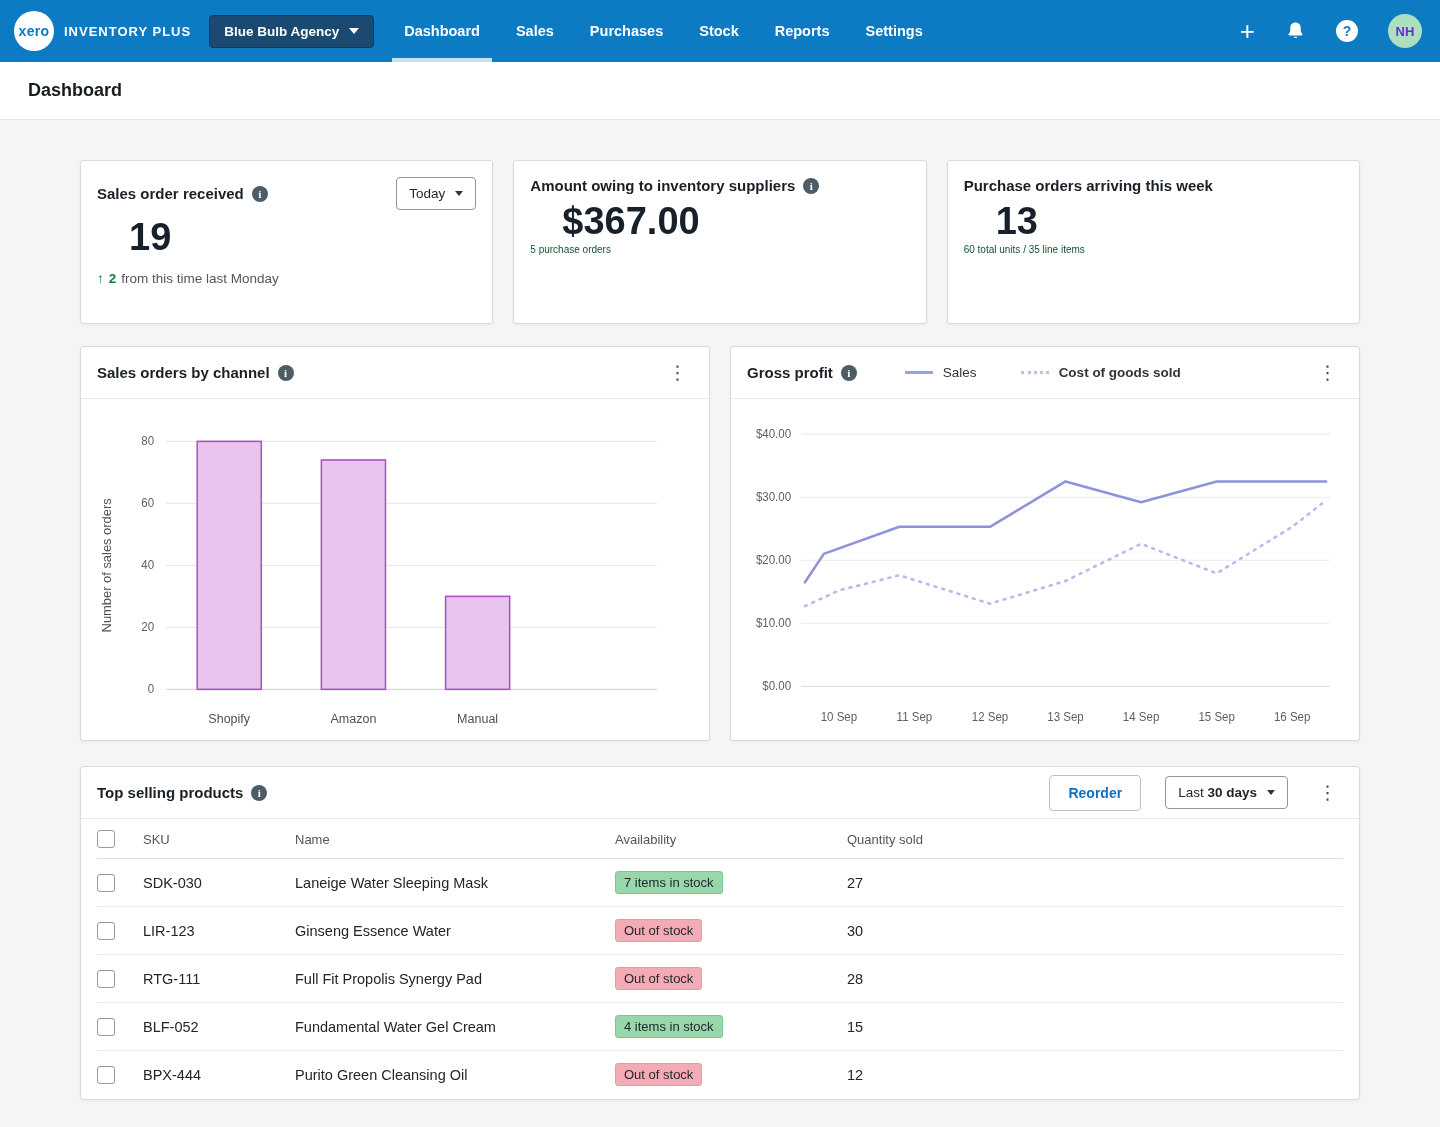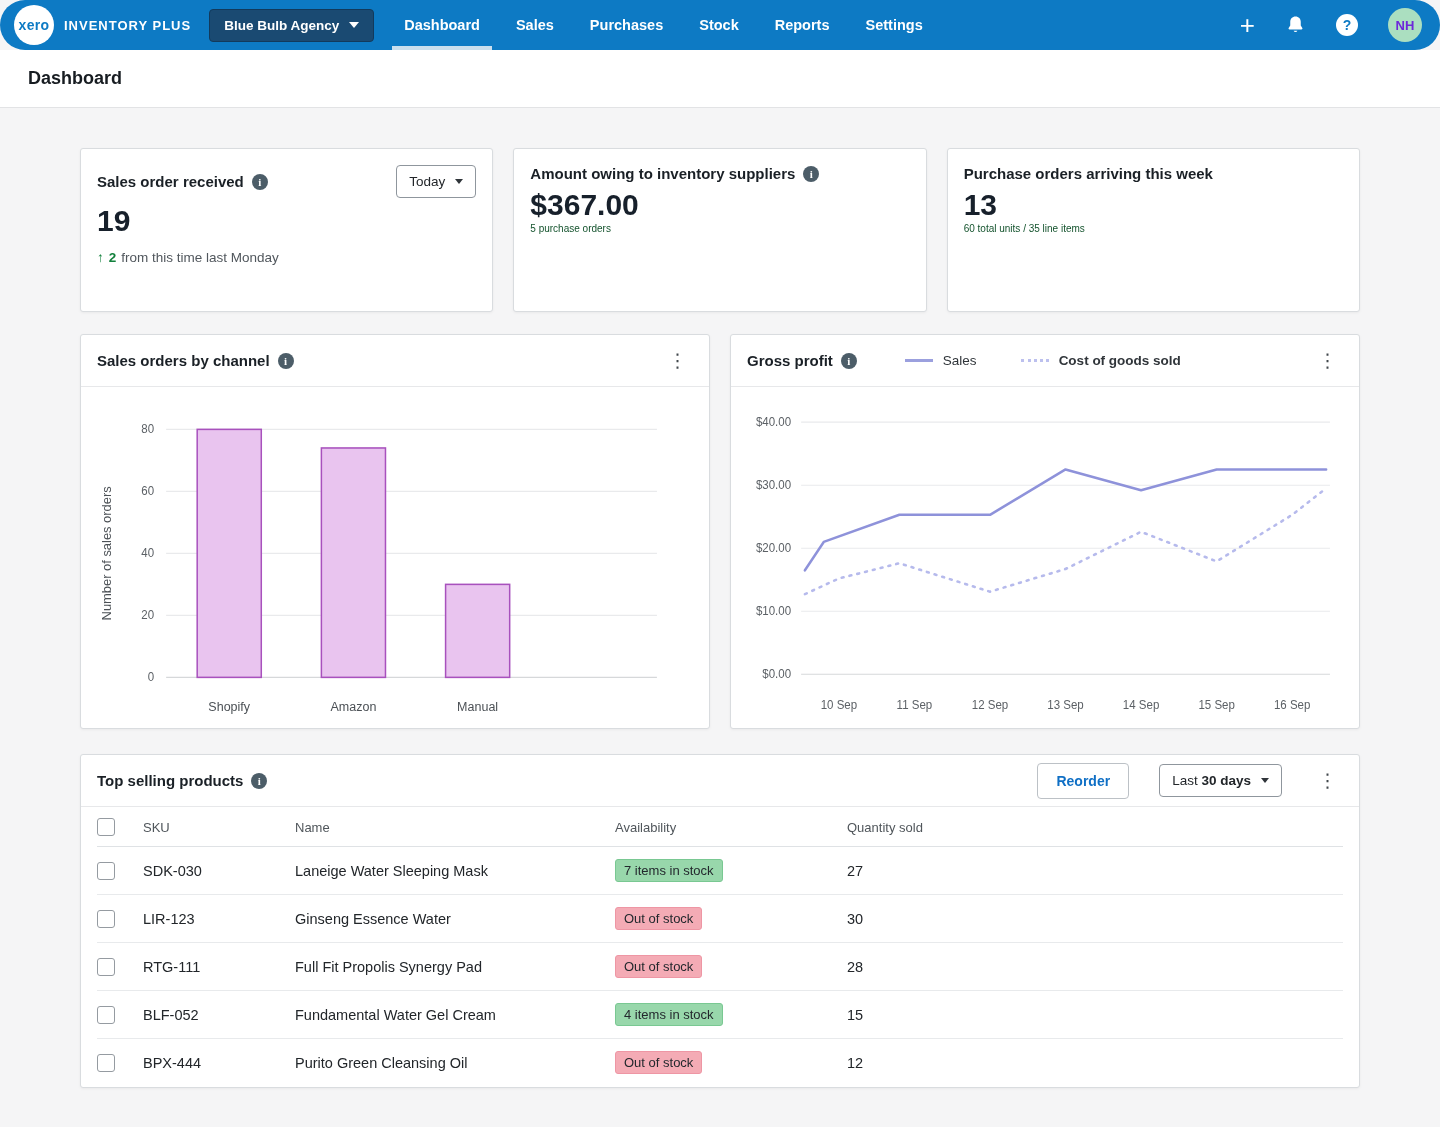--- a/index.html
+++ b/index.html
@@ -5,23 +5,22 @@
   * { margin:0; padding:0; box-sizing:border-box; }
   html,body { width:1440px; height:1127px; }
   body {
     font-family:"Liberation Sans", sans-serif;
     background:#f5f5f6;
     color:#22262a;
     overflow:hidden;
   }
   
   .topnav {
-    height:50px; background:#0d7ac4; display:flex; align-items:stretch;
+    height:62px; background:#0d7ac4; display:flex; align-items:stretch;
     padding:0 18px 0 14px;
-    border-radius:26px;
   }
   .brand-wrap { display:flex; align-items:center; gap:10px; }
   .xero-logo {
     width:40px; height:40px; border-radius:50%; background:#ffffff;
     display:flex; align-items:center; justify-content:center;
     color:#0d7ac4; font-weight:bold; font-size:14px; letter-spacing:.3px;
   }
   .brand-name { color:#fff; font-weight:bold; font-size:13px; letter-spacing:1px; }
   .org-btn {
     margin-left:18px; align-self:center; display:flex; align-items:center; gap:10px;
@@ -70,21 +69,21 @@
     font-size:11px; font-weight:bold; display:inline-flex; align-items:center; justify-content:center;
     font-family:"Liberation Serif", serif; flex:0 0 auto;
   }
   .kpi-spacer { flex:1; }
   .select-btn {
     display:flex; align-items:center; gap:10px; background:#fff;
     border:1px solid #8f969d; border-radius:4px; padding:8px 12px;
     font-size:13.5px; color:#22262a; cursor:pointer; font-family:"Liberation Sans",sans-serif;
   }
   .caret-down-d { width:0; height:0; border-left:4.5px solid transparent; border-right:4.5px solid transparent; border-top:5.5px solid #30353a; }
-  .kpi-value { margin-top:6px; font-size:30px; font-weight:bold; color:#17202b; }
+  .kpi-value { margin-top:6px; font-size:38px; font-weight:bold; color:#17202b;margin-left:32px; }
   .kpi-sub { margin-top:1px; font-size:10px; color:#14532d; }
   .kpi-delta { margin-top:12px; font-size:13.5px; color:#51575d; display:flex; align-items:center; gap:5px; }
   .delta-up { color:#12803c; font-weight:bold; }
   
   .charts-row { display:flex; gap:20px; margin-top:22px; }
   .chart-card { flex:1; height:395px; display:flex; flex-direction:column; }
   .card-header {
     height:52px; flex:0 0 52px; display:flex; align-items:center; gap:8px;
     padding:0 16px; border-bottom:1px solid #e7e8ea;
   }
@@ -92,21 +91,21 @@
   .kebab { margin-left:auto; background:none; border:none; cursor:pointer; font-size:19px; color:#42484d; line-height:1; padding:2px 6px; }
   .legend { display:flex; align-items:center; gap:10px; margin-left:40px; }
   .legend + .legend { margin-left:36px;font-weight:bold; }
   .legend-label { font-size:13.5px; color:#30353a; }
   .swatch-solid { width:28px; height:0; border-top:3px solid #9ba0de; }
   .swatch-dotted { width:28px; height:0; border-top:3px dotted #bcc0ee; }
   .chart-body { flex:1; }
   .chart-body svg { display:block; width:100%; height:100%; }
   
   .products-card { margin-top:25px; margin-bottom:21px; }
-  .controls { margin-left:auto; display:flex; align-items:center; gap:30px; }
+  .controls { margin-left:auto; display:flex; align-items:center; gap:24px; }
   .reorder-btn {
     background:#fff; border:1px solid #bcc1c6; border-radius:4px; color:#0f6fc5;
     font-size:14px; font-weight:bold; padding:9px 18px; cursor:pointer; font-family:"Liberation Sans",sans-serif;
   }
   .range-normal { font-weight:normal; }
   .range-bold { font-weight:bold; }
   table { width:100%; border-collapse:collapse; }
   th {
     text-align:left; font-weight:normal; font-size:13px; color:#50565b;
     padding:11px 0 10px 0; border-bottom:1px solid #dfe2e5;

